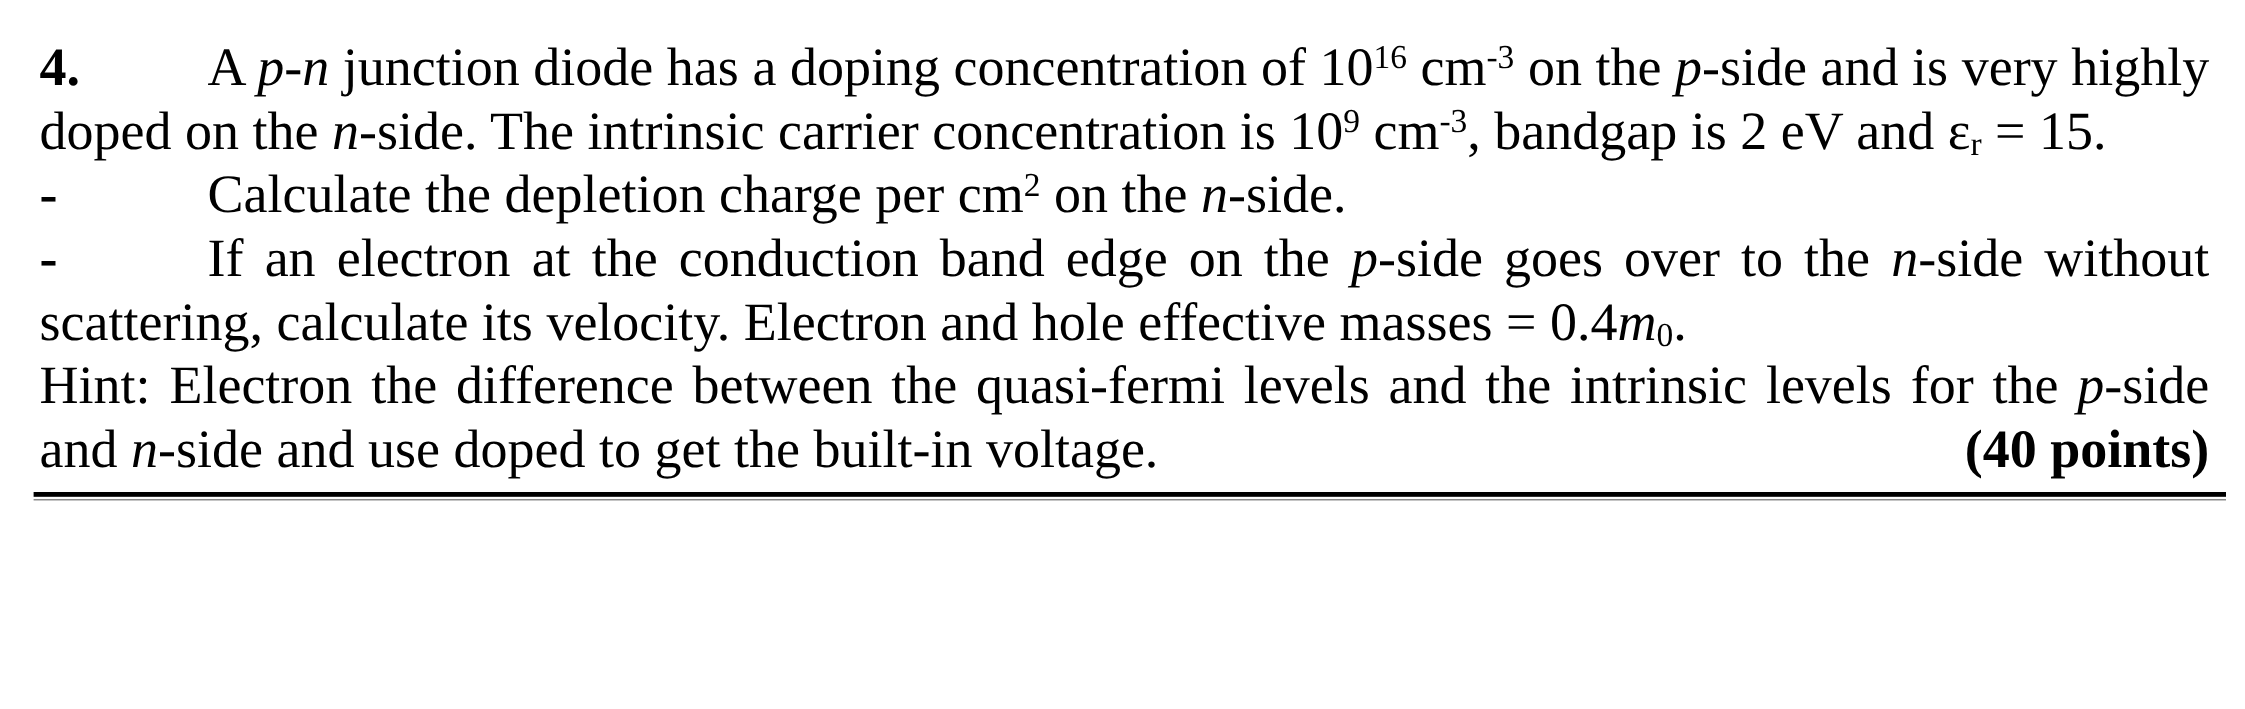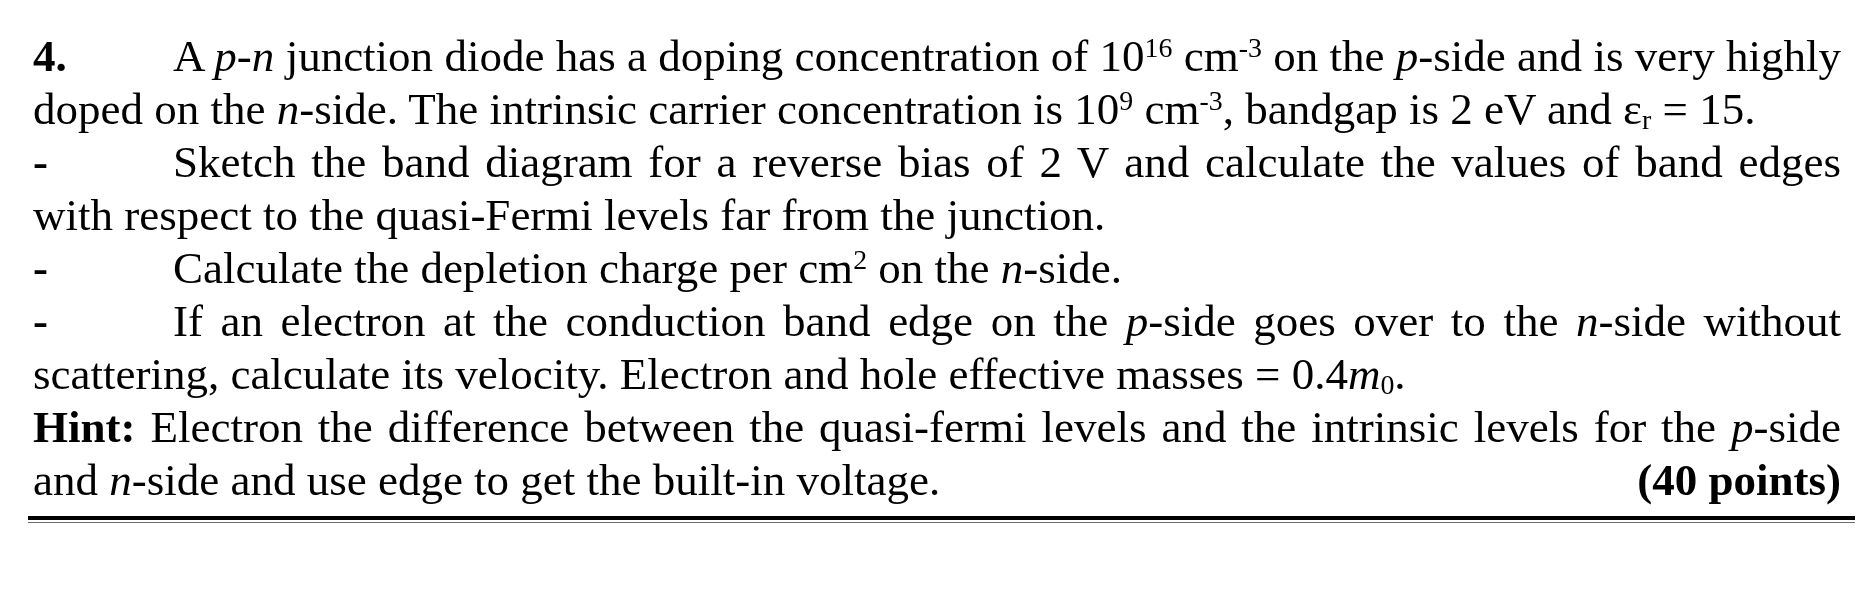--- a/index.html
+++ b/index.html
@@ -23,21 +23,21 @@
     color: #000000;
     background: #ffffff;
   }
   .para {
     margin: 0;
     text-align: justify;
     position: relative;
   }
   
   .seg-r  { }
-  .seg-b  { font-weight: 700; }
+  .seg-b  { font-weight: 400; }
   .seg-i  { font-style: italic; }
   .seg-lead-b {
     font-weight: 700;
     display: inline-block;
     width: 140px;
   }
   .seg-sup {
     font-size: 0.62em;
     position: relative;
     top: -0.5em;
@@ -62,18 +62,17 @@
     border-top: 4px solid #000000;
     border-bottom: 1px solid #6e6e6e;
     height: 2px;
   }
 </style>
 </head>
 <body>
 
 <div class="page">
   <p class="para"><span class="seg-lead-b">4.</span><span class="seg-r">A </span><span class="seg-i">p-n</span><span class="seg-r"> junction diode has a doping concentration of 10</span><span class="seg-sup">16</span><span class="seg-r"> cm</span><span class="seg-sup">-3</span><span class="seg-r"> on the </span><span class="seg-i">p</span><span class="seg-r">-side and is very highly doped on the </span><span class="seg-i">n</span><span class="seg-r">-side. The intrinsic carrier concentration is 10</span><span class="seg-sup">9</span><span class="seg-r"> cm</span><span class="seg-sup">-3</span><span class="seg-r">, bandgap is 2 eV and </span><span class="seg-r">ε</span><span class="seg-sub">r</span><span class="seg-r">&nbsp;=&nbsp;15.</span></p>
-  <p class="para"><span class="seg-lead-b">-</span><span class="seg-r">Sketch the band diagram for a reverse bias of 2 V and calculate the values of band edges with respect to the quasi-Fermi levels far from the junction.</span></p>
   <p class="para"><span class="seg-lead-b">-</span><span class="seg-r">Calculate the depletion charge per cm</span><span class="seg-sup">2</span><span class="seg-r"> on the </span><span class="seg-i">n</span><span class="seg-r">-side.</span></p>
   <p class="para"><span class="seg-lead-b">-</span><span class="seg-r">If an electron at the conduction band edge on the </span><span class="seg-i">p</span><span class="seg-r">-side goes over to the </span><span class="seg-i">n</span><span class="seg-r">-side without scattering, calculate its velocity. Electron and hole effective masses = 0.4</span><span class="seg-i">m</span><span class="seg-sub">0</span><span class="seg-r">.</span></p>
-  <p class="para"><span class="seg-b">Hint:</span><span class="seg-r"> Electron the difference between the quasi-fermi levels and the intrinsic levels for the </span><span class="seg-i">p</span><span class="seg-r">-side and </span><span class="seg-i">n</span><span class="seg-r">-side and use edge to get the built-in voltage.</span><span class="seg-pts">(40 points)</span></p>
+  <p class="para"><span class="seg-b">Hint:</span><span class="seg-r"> Electron the difference between the quasi-fermi levels and the intrinsic levels for the </span><span class="seg-i">p</span><span class="seg-r">-side and </span><span class="seg-i">n</span><span class="seg-r">-side and use doped to get the built-in voltage.</span><span class="seg-pts">(40 points)</span></p>
   <div class="rule"></div>
 </div>
 
 </body></html>

